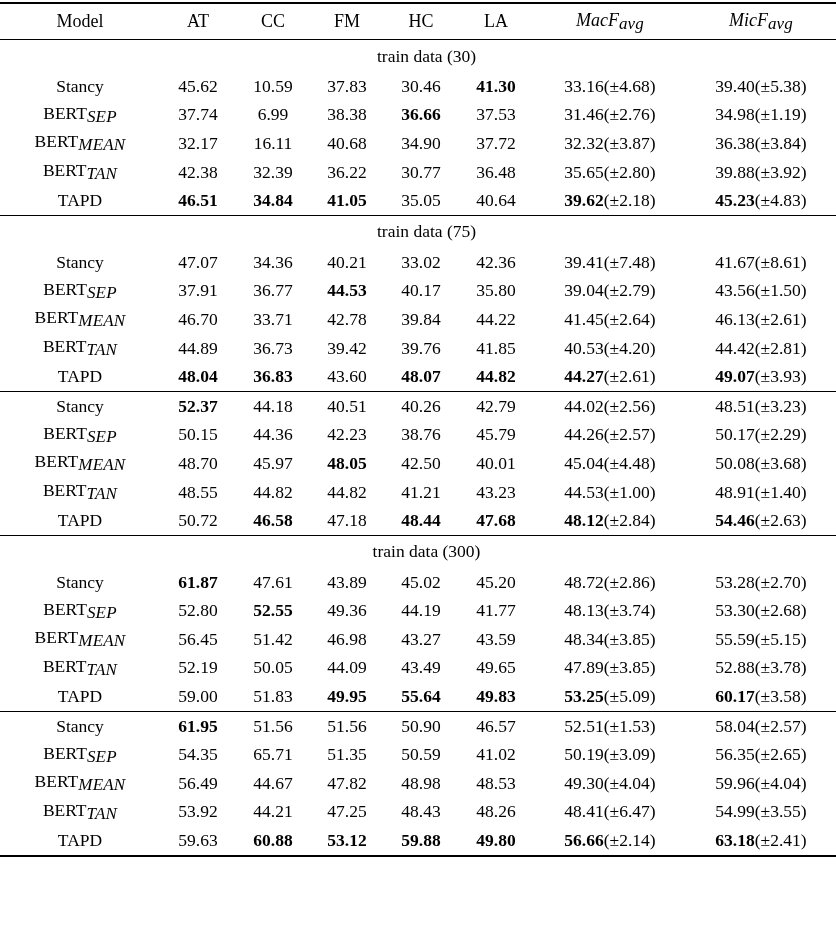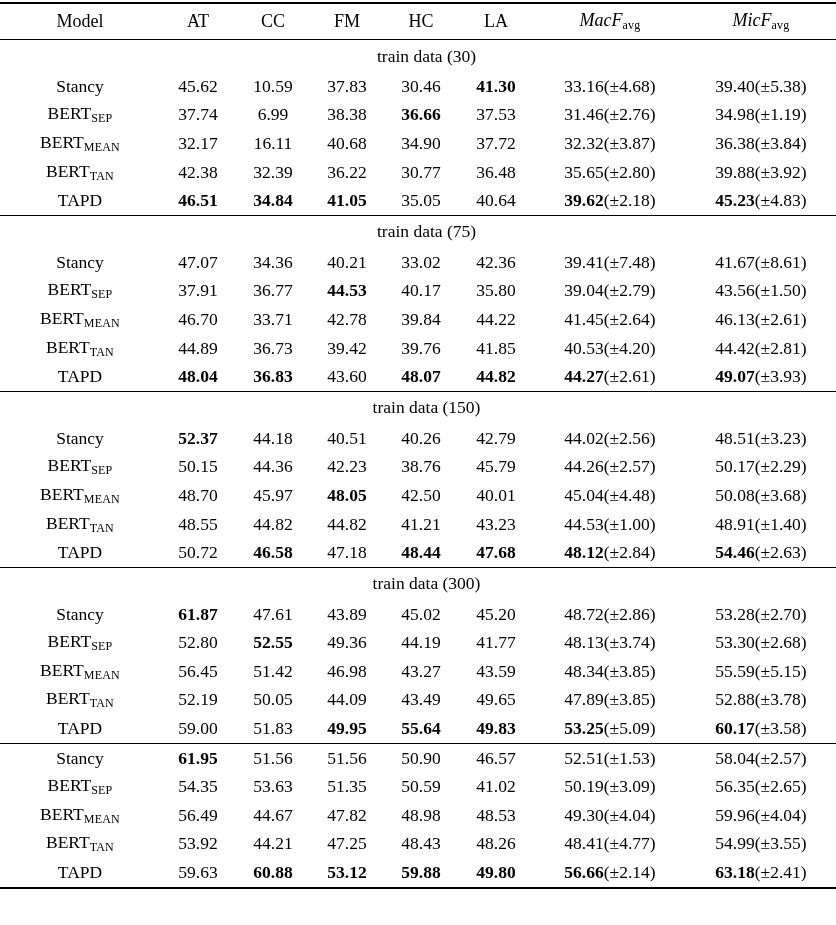--- a/index.html
+++ b/index.html
@@ -48,21 +48,22 @@
   }
   td.section-heading {
     text-align: center;
     padding-left: 17px;
     height: 32px;
     font-size: 17.5px;
   }
   .italic { font-style: italic; }
   .bold { font-weight: bold; }
   .sub {
-    font-size: 12px;
+    font-style: italic;
+    font-size: 17px;
     vertical-align: -3px;
     letter-spacing: 0.2px;
   }
   col.c-model { width: 160px; }
   col.c-at { width: 76px; }
   col.c-cc { width: 74px; }
   col.c-fm { width: 74px; }
   col.c-hc { width: 74px; }
   col.c-la { width: 76px; }
   col.c-mac { width: 152px; }
@@ -199,23 +200,20 @@
         <td><span class="bold">36.83</span></td>
         <td><span>43.60</span></td>
         <td><span class="bold">48.07</span></td>
         <td><span class="bold">44.82</span></td>
         <td><span class="bold">44.27</span><span>(±2.61)</span></td>
         <td><span class="bold">49.07</span><span>(±3.93)</span></td>
       </tr>
     </tbody>
     <tbody>
       <tr>
-        <td class="section-heading" colspan="8">train data (150)</td>
-      </tr>
-      <tr>
         <td><span>Stancy</span></td>
         <td><span class="bold">52.37</span></td>
         <td><span>44.18</span></td>
         <td><span>40.51</span></td>
         <td><span>40.26</span></td>
         <td><span>42.79</span></td>
         <td><span>44.02</span><span>(±2.56)</span></td>
         <td><span>48.51</span><span>(±3.23)</span></td>
       </tr>
       <tr>
@@ -321,21 +319,21 @@
         <td><span>51.56</span></td>
         <td><span>51.56</span></td>
         <td><span>50.90</span></td>
         <td><span>46.57</span></td>
         <td><span>52.51</span><span>(±1.53)</span></td>
         <td><span>58.04</span><span>(±2.57)</span></td>
       </tr>
       <tr>
         <td><span>BERT</span><span class="sub">SEP</span></td>
         <td><span>54.35</span></td>
-        <td><span>53.63</span></td>
+        <td><span>65.71</span></td>
         <td><span>51.35</span></td>
         <td><span>50.59</span></td>
         <td><span>41.02</span></td>
         <td><span>50.19</span><span>(±3.09)</span></td>
         <td><span>56.35</span><span>(±2.65)</span></td>
       </tr>
       <tr>
         <td><span>BERT</span><span class="sub">MEAN</span></td>
         <td><span>56.49</span></td>
         <td><span>44.67</span></td>
@@ -345,21 +343,21 @@
         <td><span>49.30</span><span>(±4.04)</span></td>
         <td><span>59.96</span><span>(±4.04)</span></td>
       </tr>
       <tr>
         <td><span>BERT</span><span class="sub">TAN</span></td>
         <td><span>53.92</span></td>
         <td><span>44.21</span></td>
         <td><span>47.25</span></td>
         <td><span>48.43</span></td>
         <td><span>48.26</span></td>
-        <td><span>48.41</span><span>(±4.77)</span></td>
+        <td><span>48.41</span><span>(±6.47)</span></td>
         <td><span>54.99</span><span>(±3.55)</span></td>
       </tr>
       <tr>
         <td><span>TAPD</span></td>
         <td><span>59.63</span></td>
         <td><span class="bold">60.88</span></td>
         <td><span class="bold">53.12</span></td>
         <td><span class="bold">59.88</span></td>
         <td><span class="bold">49.80</span></td>
         <td><span class="bold">56.66</span><span>(±2.14)</span></td>

